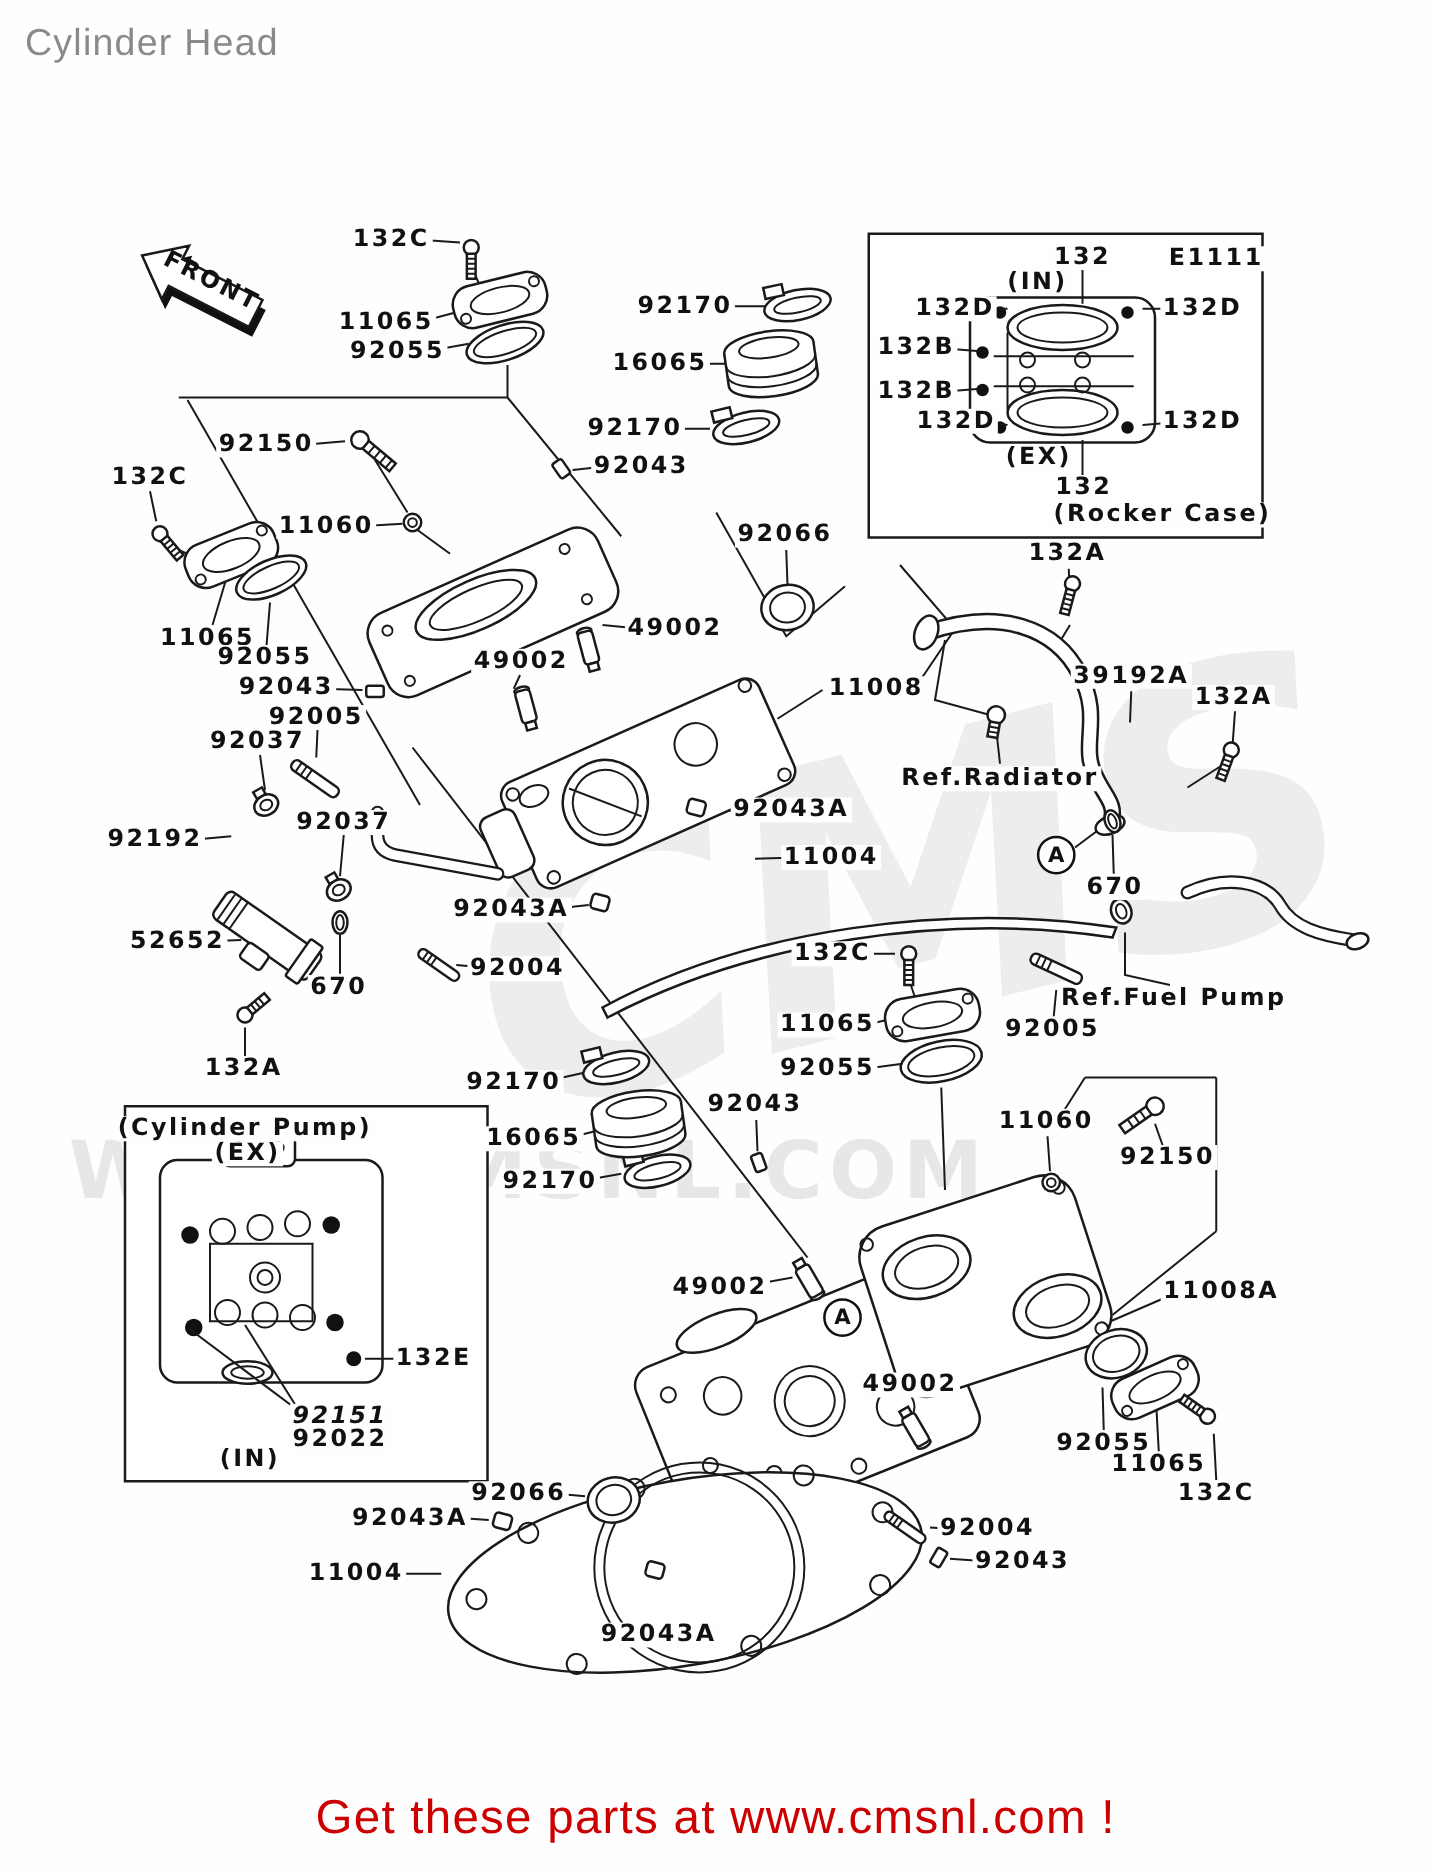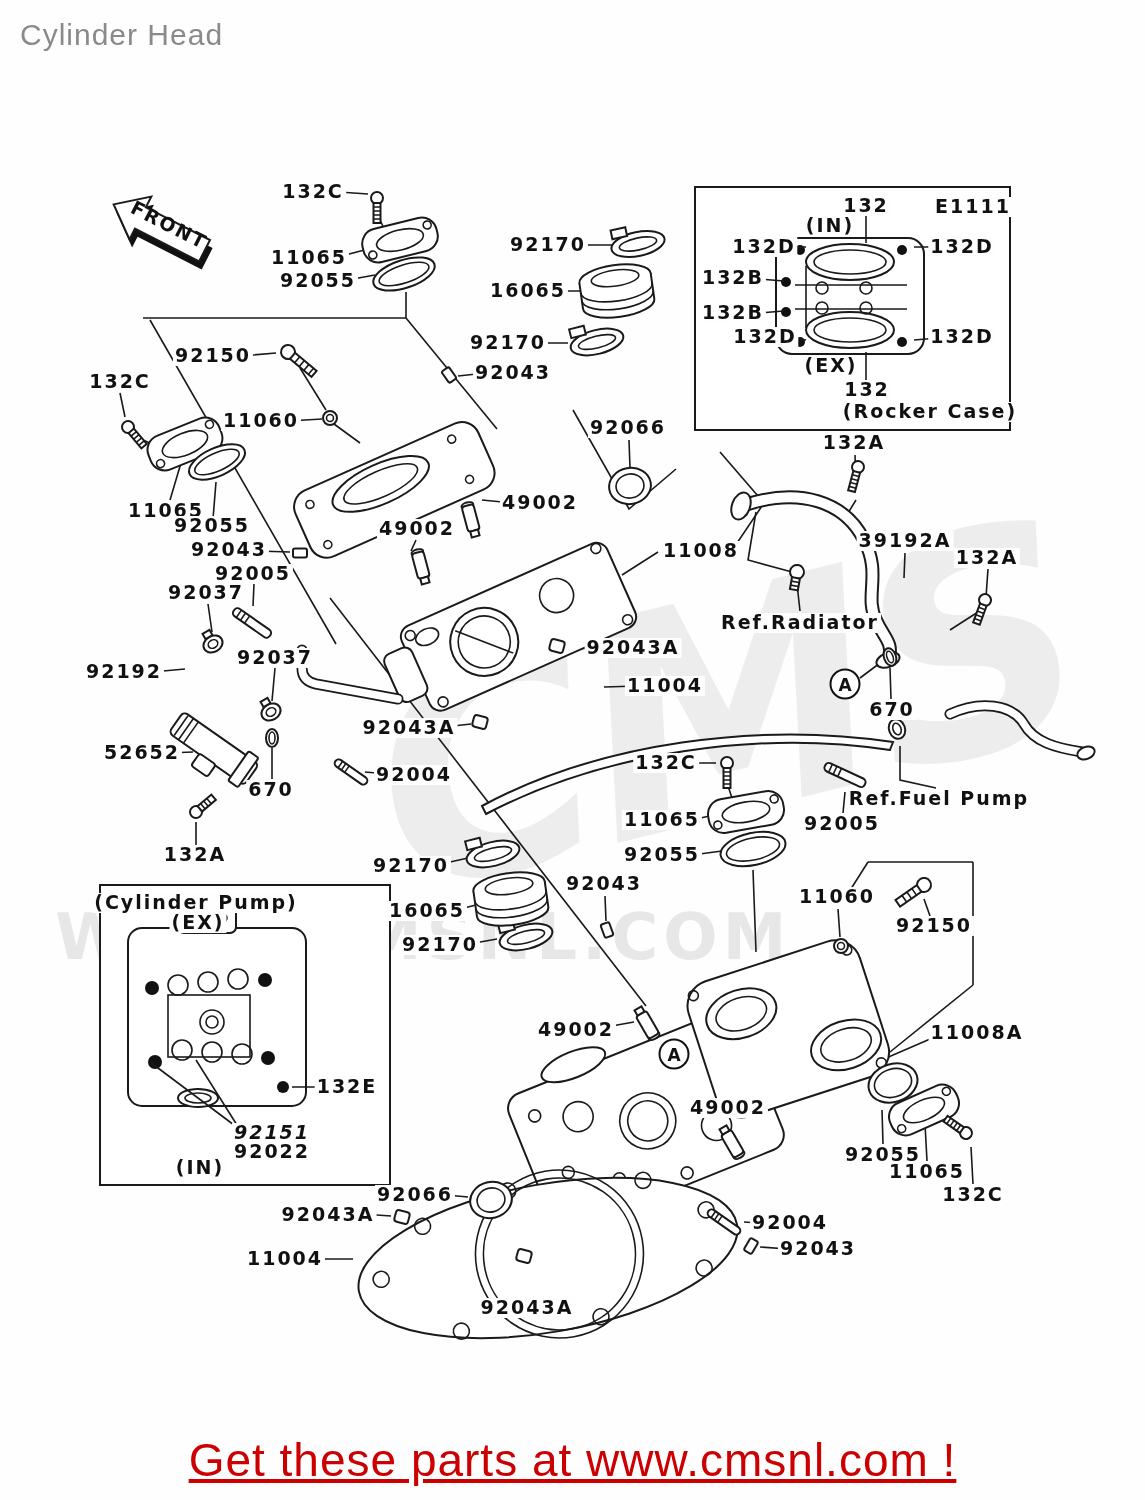--- a/index.html
+++ b/index.html
@@ -14,21 +14,21 @@
           letter-spacing:5px;line-height:1;white-space:nowrap;}
   svg#art{position:absolute;left:0;top:0;}
   .plabel{position:absolute;transform:translate(-50%,-50%);font-size:19px;font-weight:bold;
           color:#111;letter-spacing:2px;white-space:nowrap;background:#fefefe;padding:0 2px;line-height:1.05;}
   .amarker{position:absolute;transform:translate(-50%,-50%);width:27px;height:27px;border:2.2px solid #111;
            border-radius:50%;background:#fff;font-size:17px;font-weight:bold;color:#111;
            display:flex;align-items:center;justify-content:center;}
   #front-arrow-label{position:absolute;left:128px;top:213px;width:80px;text-align:center;
            font-size:19px;font-weight:bold;color:#111;transform:rotate(27deg);letter-spacing:2px;}
   #footer-banner{position:absolute;left:0;top:1433px;width:100%;text-align:center;
-           font-family:"Liberation Sans",sans-serif;font-size:46px;color:#cc0000;letter-spacing:1px;text-decoration:underline;}
+           font-family:"Liberation Sans",sans-serif;font-size:38px;color:#cc0000;letter-spacing:1px;}
   .ln{fill:none;stroke:#1a1a1a;stroke-width:1.6;}
   .fw{fill:#fff;stroke:#1a1a1a;stroke-width:2;}
   .fb{fill:#111;stroke:none;}
 </style>
 </head>
 <body>
 
 <div id="stage">
 
   <div id="watermark">

